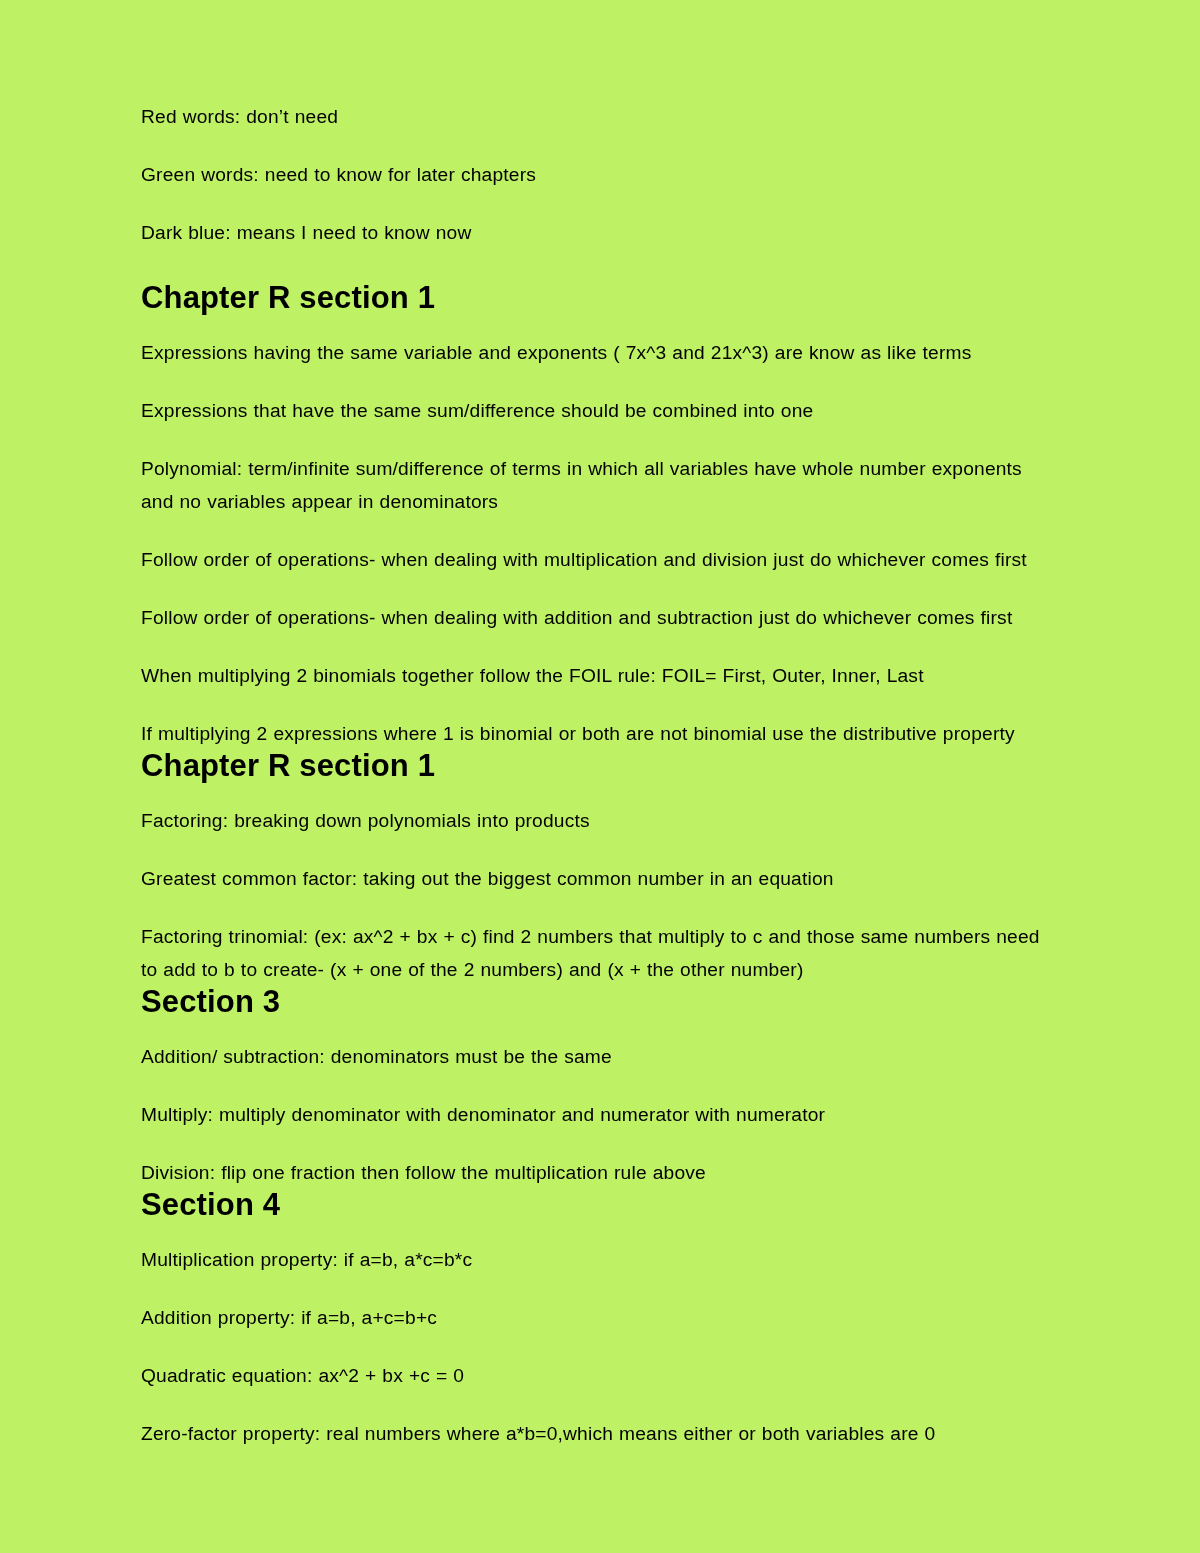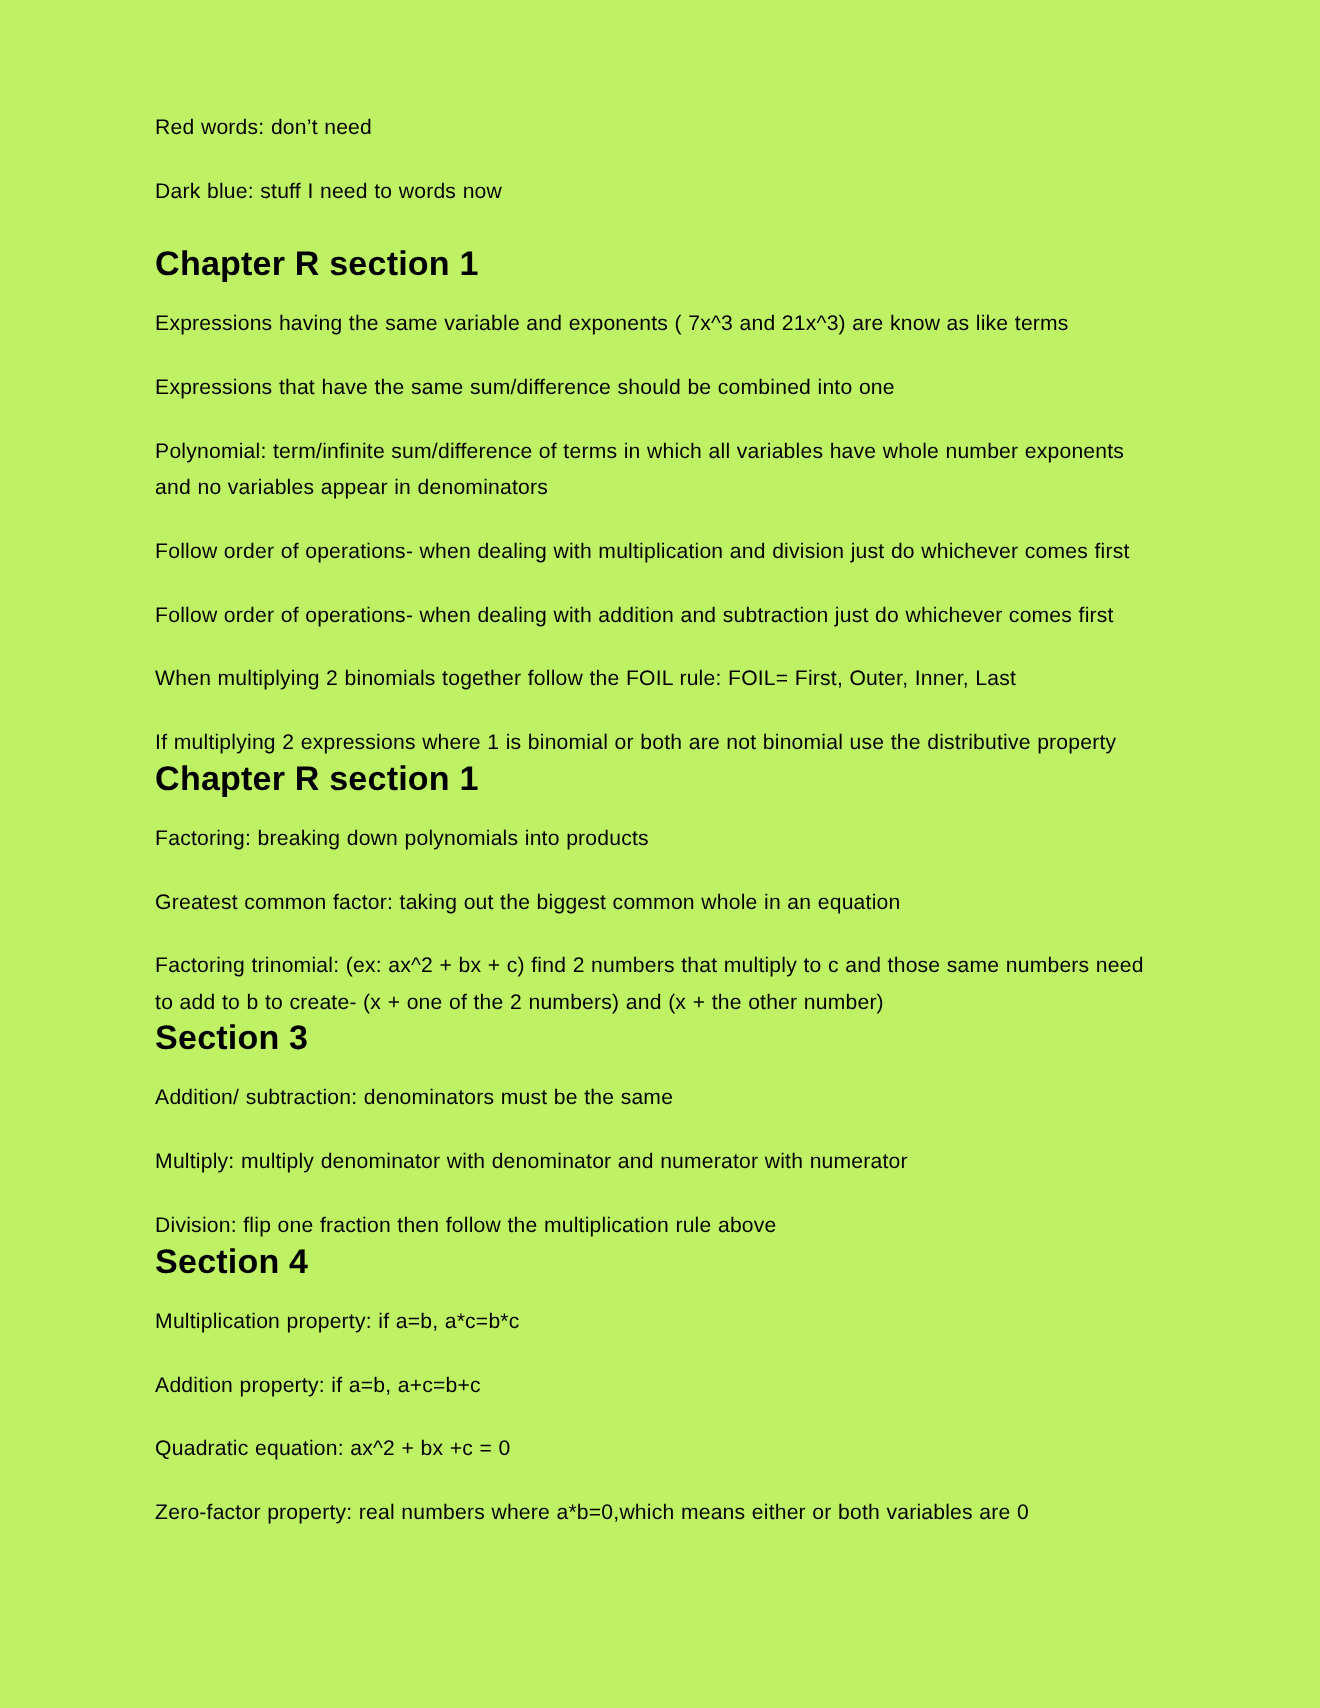--- a/index.html
+++ b/index.html
@@ -59,40 +59,41 @@
   }
 </style>
 </head>
 <body>
 
 <div class="page">
   <div class="doc-body">
 
     <div class="intro-block">
       <p class="para">Red words: don’t need</p>
-      <p class="para">Dark blue: stuff I need to words now</p>
+      <p class="para">Green words: need to know for later chapters</p>
+      <p class="para">Dark blue: means I need to know now</p>
     </div>
 
     <p class="spacer-para">&nbsp;</p>
 
     <div class="section-block">
       <h2 class="heading">Chapter R section 1</h2>
       <p class="para">Expressions having the same variable and exponents ( 7x^3 and 21x^3) are know as like terms</p>
       <p class="para">Expressions that have the same sum/difference should be combined into one</p>
       <p class="para">Polynomial: term/infinite sum/difference of terms in which all variables have whole number exponents and no variables appear in denominators</p>
       <p class="para">Follow order of operations- when dealing with multiplication and division just do whichever comes first</p>
       <p class="para">Follow order of operations- when dealing with addition and subtraction just do whichever comes first</p>
       <p class="para">When multiplying 2 binomials together follow the FOIL rule: FOIL= First, Outer, Inner, Last</p>
       <p class="para">If multiplying 2 expressions where 1 is binomial or both are not binomial use the distributive property</p>
     </div>
 
     <div class="section-block">
       <h2 class="heading">Chapter R section 1</h2>
       <p class="para">Factoring: breaking down polynomials into products</p>
-      <p class="para">Greatest common factor: taking out the biggest common whole in an equation</p>
+      <p class="para">Greatest common factor: taking out the biggest common number in an equation</p>
       <p class="para">Factoring trinomial: (ex: ax^2 + bx + c) find 2 numbers that multiply to c and those same numbers need to add to b to create- (x + one of the 2 numbers) and (x + the other number)</p>
     </div>
 
     <div class="section-block">
       <h2 class="heading">Section 3</h2>
       <p class="para">Addition/ subtraction: denominators must be the same</p>
       <p class="para">Multiply: multiply denominator with denominator and numerator with numerator</p>
       <p class="para">Division: flip one fraction then follow the multiplication rule above</p>
     </div>
 

